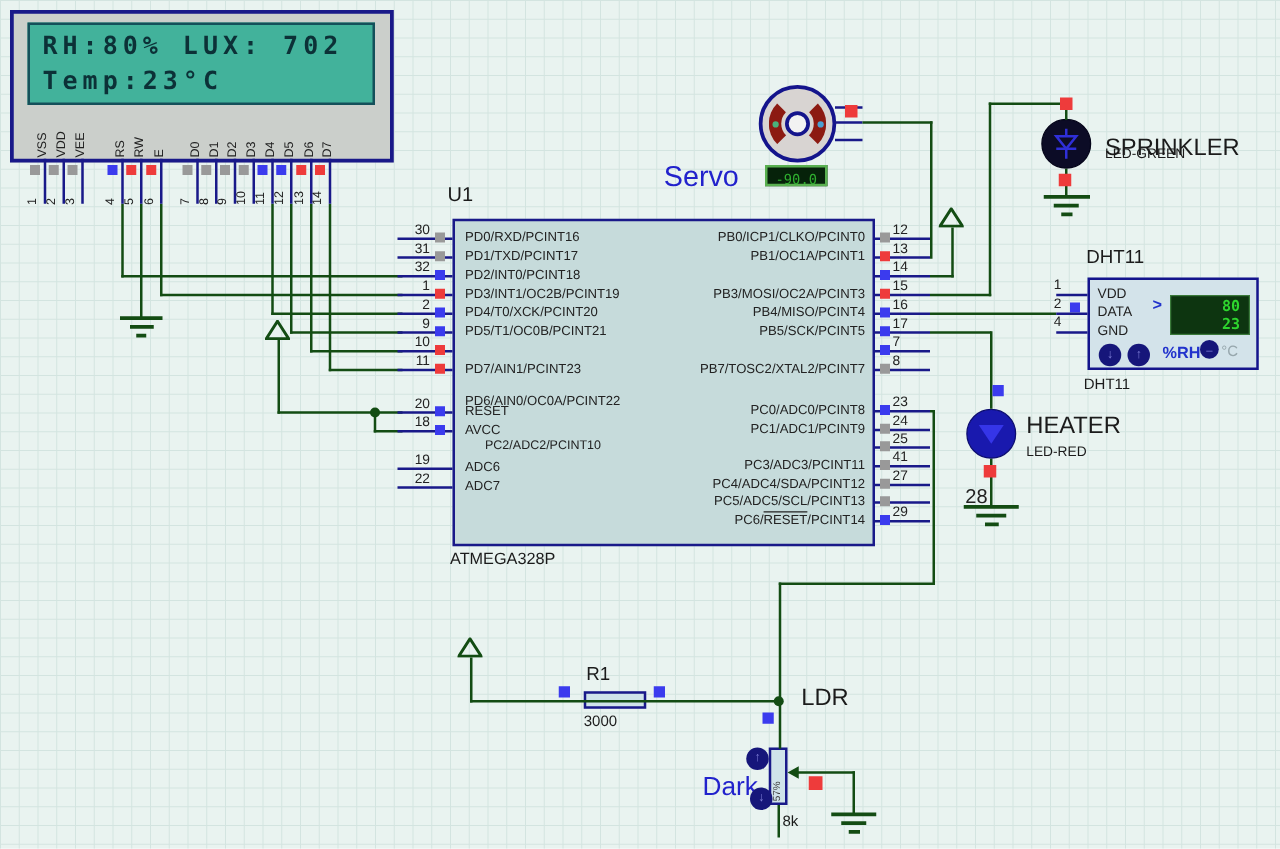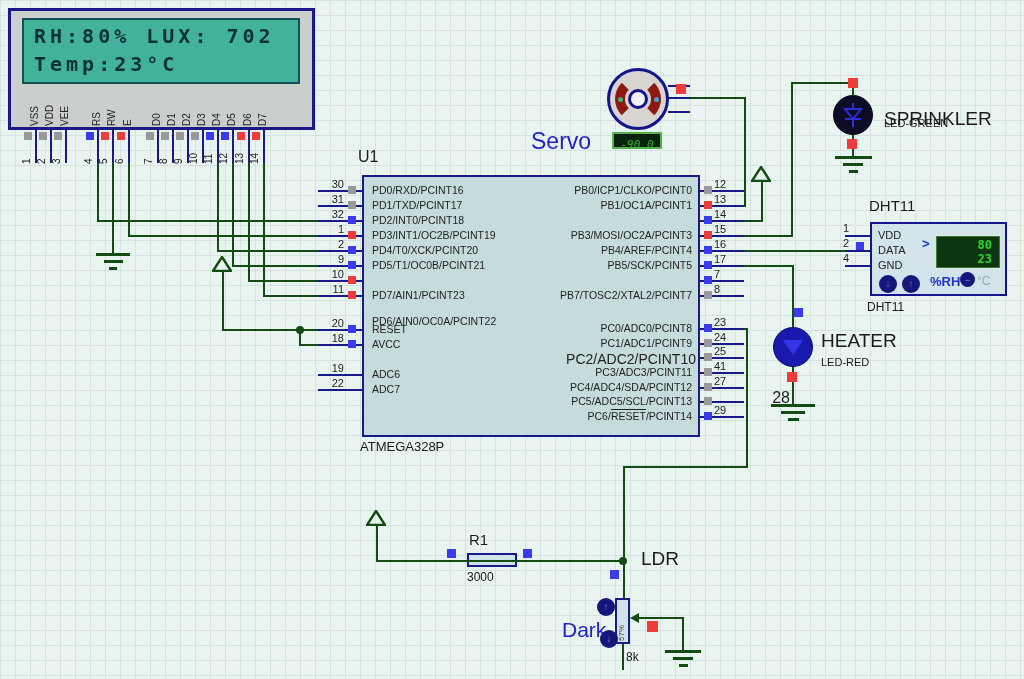--- a/index.html
+++ b/index.html
@@ -53,21 +53,21 @@
     <div class="abs circle" style="left:5px;top:5px;width:46px;height:46px;border:10px solid transparent;border-left-color:#8c1a12;box-sizing:border-box;"></div>
     <div class="abs circle" style="left:5px;top:5px;width:46px;height:46px;border:10px solid transparent;border-right-color:#8c1a12;box-sizing:border-box;"></div>
     <div class="abs circle" style="left:18px;top:18px;width:20px;height:20px;background:#f2f2f2;border:3px solid #14148c;box-sizing:border-box;"></div>
     <div class="abs circle" style="left:8px;top:26px;width:5px;height:5px;background:#49b27a;"></div>
     <div class="abs circle" style="left:44px;top:26px;width:5px;height:5px;background:#49a0d2;"></div>
   </div>
   <div class="stub" style="left:668px;top:85px;width:22px;height:2px;"></div>
   <div class="stub" style="left:668px;top:97px;width:22px;height:2px;"></div>
   <div class="stub" style="left:668px;top:111px;width:22px;height:2px;"></div>
   <div class="abs" style="left:612px;top:132px;width:50px;height:17px;background:#06220a;border:2px solid #59b050;box-sizing:border-box;text-align:center;">
-    <span style="color:#2fae2f;font-size:11px;font-family:'DejaVu Sans Mono',monospace;line-height:13px;font-style:italic;">-90.0</span>
+    <span style="color:#2fae2f;font-size:11px;font-family:'DejaVu Sans Mono',monospace;line-height:13px;">-90.0</span>
   </div>
 
   <div class="abs circle" style="left:833px;top:95px;width:40px;height:40px;background:#0c0c26;border:1px solid #05051a;box-sizing:border-box;">
     <svg width="26" height="26" viewBox="0 0 26 26" style="position:absolute;left:6px;top:6px;">
       <g fill="none" stroke="#2f2fd8" stroke-width="2">
         <line x1="13" y1="1" x2="13" y2="7"></line>
         <polygon points="5,7 21,7 13,17"></polygon>
         <line x1="5" y1="17" x2="21" y2="17"></line>
         <line x1="13" y1="17" x2="13" y2="25"></line>
       </g>
@@ -249,21 +249,21 @@
     <div style="position: absolute; left: 700px; top: 220px; width: 44px; height: 2px; background: rgb(25, 25, 137);"></div>
     <div class="sq sq-blue" style="position: absolute; left: 704px; top: 216px; width: 8px; height: 8px;"></div>
     <div style="position: absolute; left: 714px; top: 208px; width: 34px; font-size: 11px; color: rgb(34, 34, 34);">14</div>
     <div style="position: absolute; left: 700px; top: 235px; width: 44px; height: 2px; background: rgb(25, 25, 137);"></div>
     <div class="sq sq-red" style="position: absolute; left: 704px; top: 231px; width: 8px; height: 8px;"></div>
     <div style="position: absolute; left: 714px; top: 223px; width: 34px; font-size: 11px; color: rgb(34, 34, 34);">15</div>
     <div style="position: absolute; left: 408px; top: 229px; width: 284px; text-align: right; font-size: 10.5px; color: rgb(34, 34, 34); white-space: nowrap;">PB3/MOSI/OC2A/PCINT3</div>
     <div style="position: absolute; left: 700px; top: 250px; width: 44px; height: 2px; background: rgb(25, 25, 137);"></div>
     <div class="sq sq-blue" style="position: absolute; left: 704px; top: 246px; width: 8px; height: 8px;"></div>
     <div style="position: absolute; left: 714px; top: 238px; width: 34px; font-size: 11px; color: rgb(34, 34, 34);">16</div>
-    <div style="position: absolute; left: 408px; top: 244px; width: 284px; text-align: right; font-size: 10.5px; color: rgb(34, 34, 34); white-space: nowrap;">PB4/AREF/PCINT4</div>
+    <div style="position: absolute; left: 408px; top: 244px; width: 284px; text-align: right; font-size: 10.5px; color: rgb(34, 34, 34); white-space: nowrap;">PB4/MISO/PCINT4</div>
     <div style="position: absolute; left: 700px; top: 265px; width: 44px; height: 2px; background: rgb(25, 25, 137);"></div>
     <div class="sq sq-blue" style="position: absolute; left: 704px; top: 261px; width: 8px; height: 8px;"></div>
     <div style="position: absolute; left: 714px; top: 253px; width: 34px; font-size: 11px; color: rgb(34, 34, 34);">17</div>
     <div style="position: absolute; left: 408px; top: 259px; width: 284px; text-align: right; font-size: 10.5px; color: rgb(34, 34, 34); white-space: nowrap;">PB5/SCK/PCINT5</div>
     <div style="position: absolute; left: 700px; top: 280px; width: 44px; height: 2px; background: rgb(25, 25, 137);"></div>
     <div class="sq sq-blue" style="position: absolute; left: 704px; top: 276px; width: 8px; height: 8px;"></div>
     <div style="position: absolute; left: 714px; top: 268px; width: 34px; font-size: 11px; color: rgb(34, 34, 34);">7</div>
     <div style="position: absolute; left: 700px; top: 295px; width: 44px; height: 2px; background: rgb(25, 25, 137);"></div>
     <div class="sq sq-gray" style="position: absolute; left: 704px; top: 291px; width: 8px; height: 8px;"></div>
     <div style="position: absolute; left: 714px; top: 283px; width: 34px; font-size: 11px; color: rgb(34, 34, 34);">8</div>
@@ -272,21 +272,21 @@
     <div class="sq sq-blue" style="position: absolute; left: 704px; top: 324px; width: 8px; height: 8px;"></div>
     <div style="position: absolute; left: 714px; top: 316px; width: 34px; font-size: 11px; color: rgb(34, 34, 34);">23</div>
     <div style="position: absolute; left: 408px; top: 322px; width: 284px; text-align: right; font-size: 10.5px; color: rgb(34, 34, 34); white-space: nowrap;">PC0/ADC0/PCINT8</div>
     <div style="position: absolute; left: 700px; top: 343px; width: 44px; height: 2px; background: rgb(25, 25, 137);"></div>
     <div class="sq sq-gray" style="position: absolute; left: 704px; top: 339px; width: 8px; height: 8px;"></div>
     <div style="position: absolute; left: 714px; top: 331px; width: 34px; font-size: 11px; color: rgb(34, 34, 34);">24</div>
     <div style="position: absolute; left: 408px; top: 337px; width: 284px; text-align: right; font-size: 10.5px; color: rgb(34, 34, 34); white-space: nowrap;">PC1/ADC1/PCINT9</div>
     <div style="position: absolute; left: 700px; top: 357px; width: 44px; height: 2px; background: rgb(25, 25, 137);"></div>
     <div class="sq sq-gray" style="position: absolute; left: 704px; top: 353px; width: 8px; height: 8px;"></div>
     <div style="position: absolute; left: 714px; top: 345px; width: 34px; font-size: 11px; color: rgb(34, 34, 34);">25</div>
-    <div style="position: absolute; left: 412px; top: 351px; width: 284px; text-align: right; font-size: 14px; color: rgb(34, 34, 34); white-space: nowrap;">PC2/ADC2/PCINT10</div>
+    <div style="position: absolute; left: 388px; top: 351px; width: 284px; text-align: left; font-size: 10px; color: rgb(34, 34, 34); white-space: nowrap;">PC2/ADC2/PCINT10</div>
     <div style="position: absolute; left: 700px; top: 372px; width: 44px; height: 2px; background: rgb(25, 25, 137);"></div>
     <div class="sq sq-gray" style="position: absolute; left: 704px; top: 368px; width: 8px; height: 8px;"></div>
     <div style="position: absolute; left: 714px; top: 360px; width: 34px; font-size: 11px; color: rgb(34, 34, 34);">41</div>
     <div style="position: absolute; left: 408px; top: 366px; width: 284px; text-align: right; font-size: 10.5px; color: rgb(34, 34, 34); white-space: nowrap;">PC3/ADC3/PCINT11</div>
     <div style="position: absolute; left: 700px; top: 387px; width: 44px; height: 2px; background: rgb(25, 25, 137);"></div>
     <div class="sq sq-gray" style="position: absolute; left: 704px; top: 383px; width: 8px; height: 8px;"></div>
     <div style="position: absolute; left: 714px; top: 375px; width: 34px; font-size: 11px; color: rgb(34, 34, 34);">27</div>
     <div style="position: absolute; left: 408px; top: 381px; width: 284px; text-align: right; font-size: 10.5px; color: rgb(34, 34, 34); white-space: nowrap;">PC4/ADC4/SDA/PCINT12</div>
     <div style="position: absolute; left: 700px; top: 401px; width: 44px; height: 2px; background: rgb(25, 25, 137);"></div>
     <div class="sq sq-gray" style="position: absolute; left: 704px; top: 397px; width: 8px; height: 8px;"></div>

